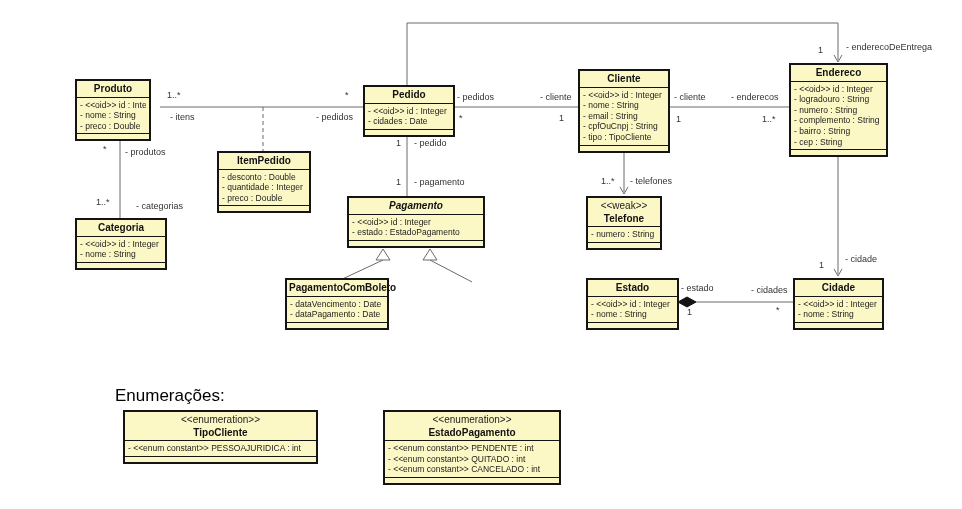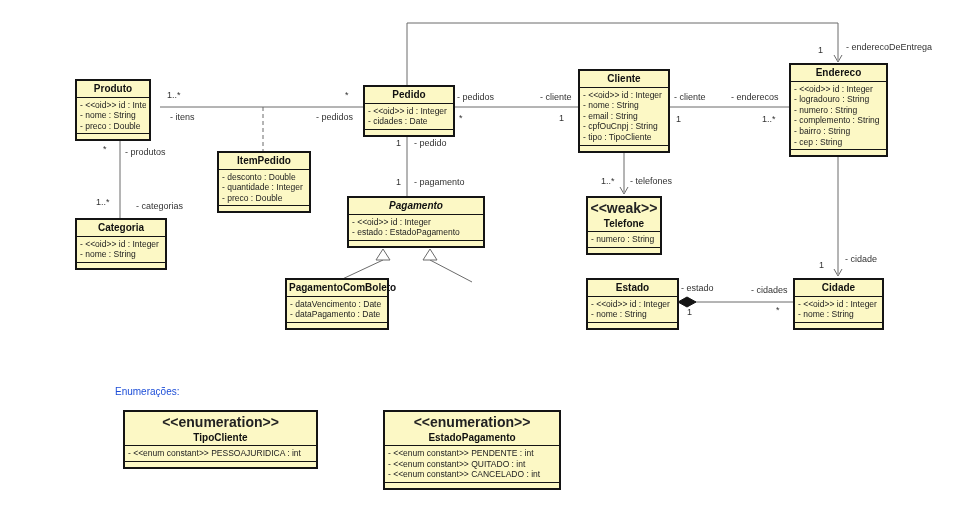--- a/index.html
+++ b/index.html
@@ -3,28 +3,28 @@
 <meta charset="utf-8">
 <style>
   html,body{margin:0;padding:0;background:#fff;}
   .canvas{position:relative;width:962px;height:509px;background:#ffffff;
           font-family:"Liberation Sans",sans-serif;overflow:hidden;}
   svg.wires{position:absolute;left:0;top:0;z-index:1;}
   .cls{position:absolute;z-index:2;background:#fcf8c5;border:2px solid #141414;
        box-sizing:border-box;}
   .cls-title{border-bottom:1px solid #141414;text-align:center;font-weight:bold;
              font-size:10px;line-height:1.25;padding:2px 2px 1px 2px;color:#111;}
-  .cls-stereo{display:block;font-weight:bold;font-size:14px;color:#222;}
+  .cls-stereo{display:block;font-weight:normal;font-size:10px;color:#222;}
   .cls-title.italic .tname{font-style:italic;}
   .cls-attrs{border-bottom:1px solid #141414;font-size:8.5px;line-height:1.25;
              padding:2px 3px;color:#222;}
   .attr{white-space:nowrap;overflow:hidden;}
   .cls-ops{height:5px;}
   .lbl{position:absolute;z-index:3;font-size:9px;color:#333;white-space:nowrap;}
-  .heading{position:absolute;z-index:3;font-size:10px;color:#1d4ed8;}
+  .heading{position:absolute;z-index:3;font-size:17px;color:#000000;}
 </style>
 </head>
 <body>
 
 <div class="canvas">
 
   <svg class="wires" width="962" height="509" viewBox="0 0 962 509" fill="none" stroke="#6b6b6b" stroke-width="1">
 
     <line x1="160" y1="107" x2="370" y2="107"></line>
 

